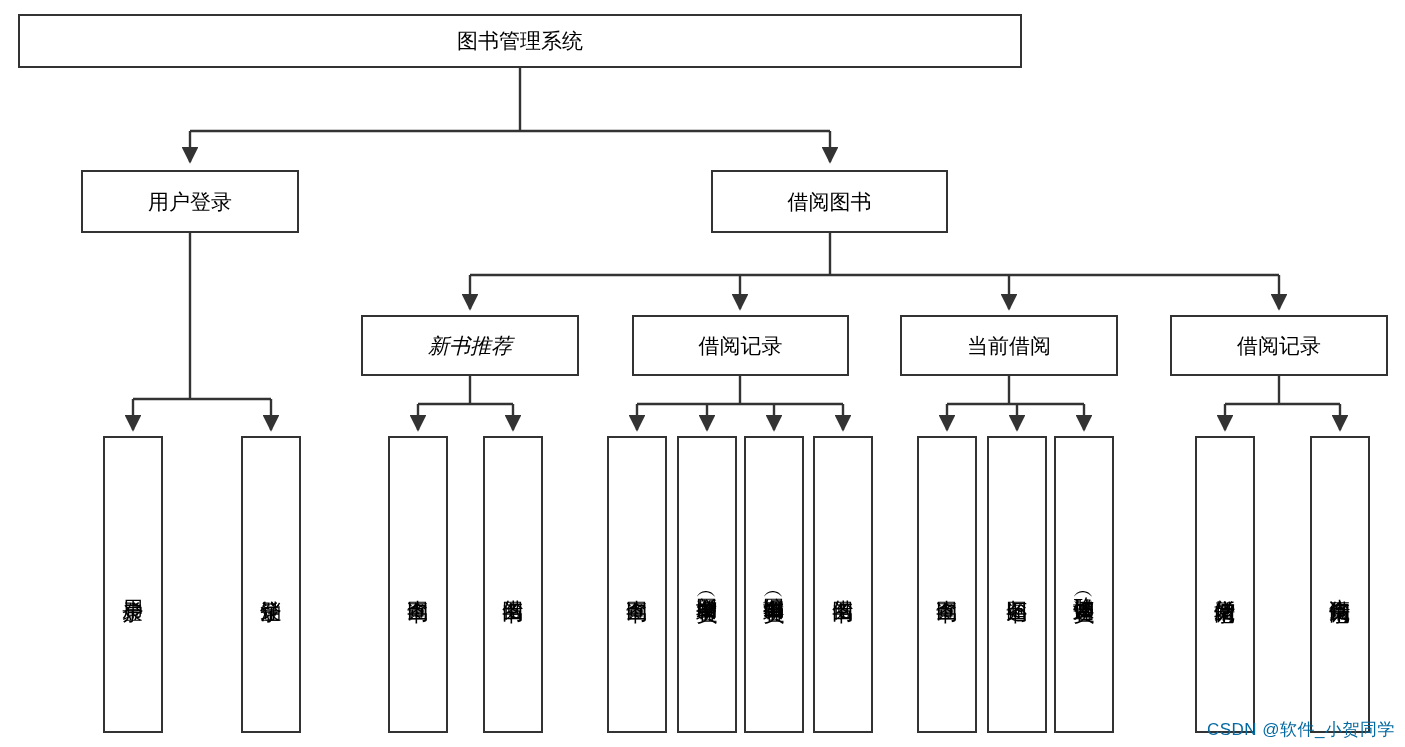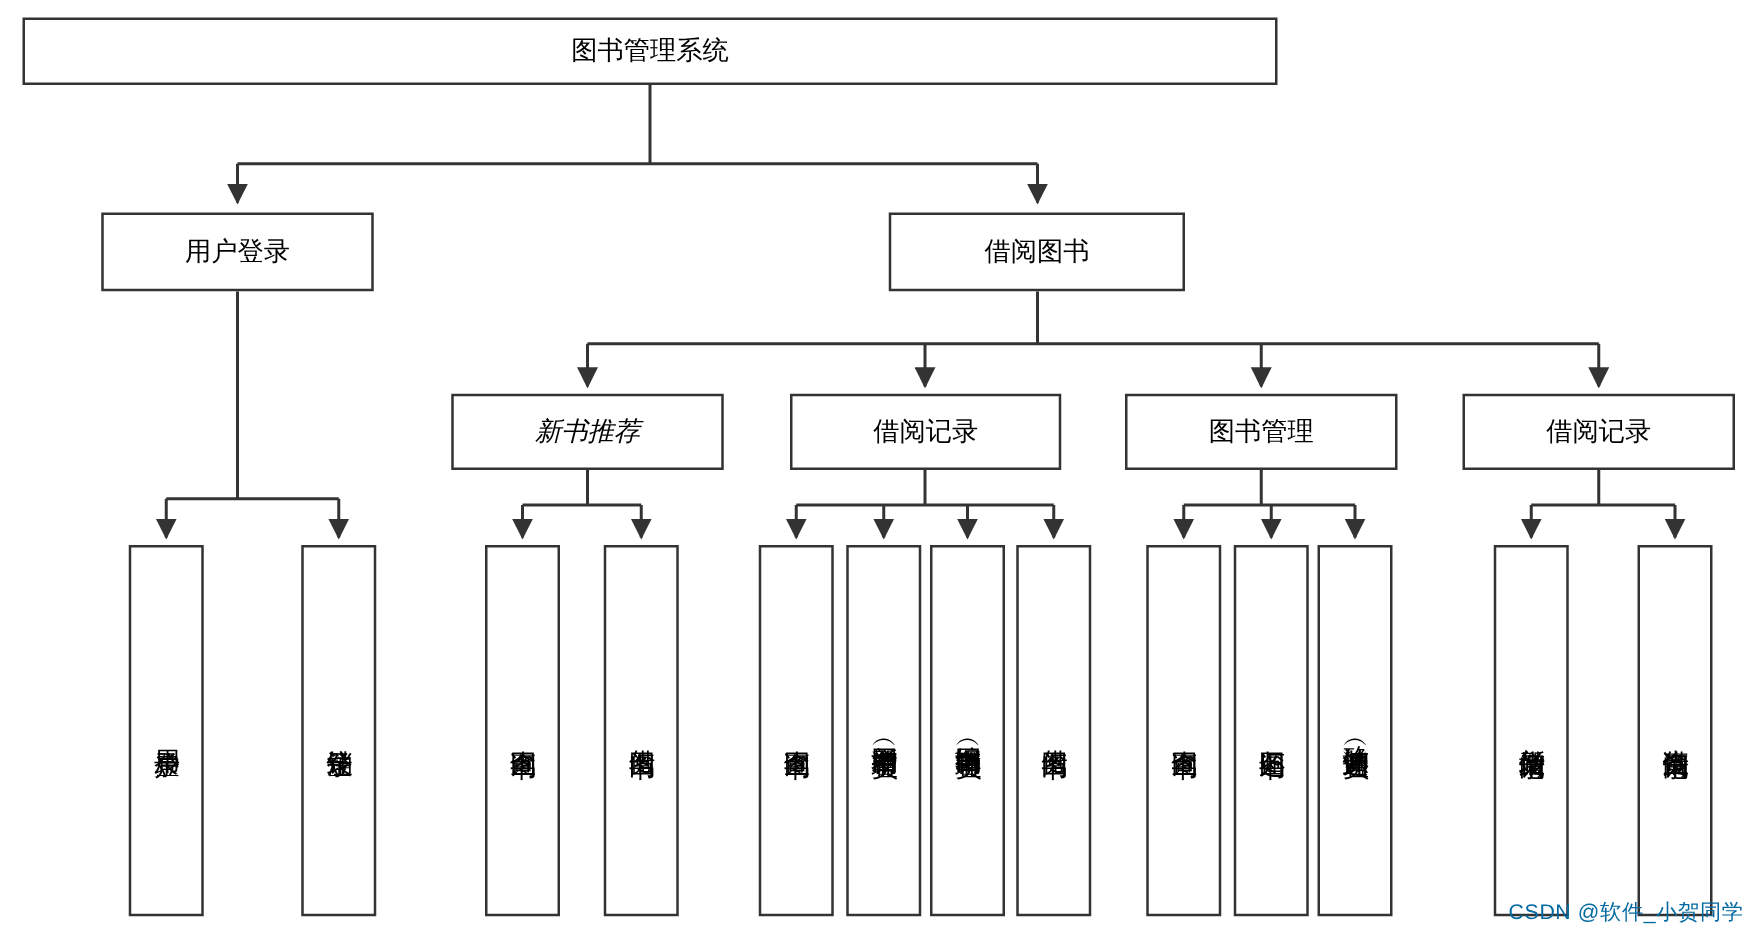--- a/index.html
+++ b/index.html
@@ -128,21 +128,21 @@
     <span class="label">借阅图书</span>
   </div>
 
   <div class="node h" style="left:361px; top:315px; width:218px; height:61px;font-style:italic;">
     <span class="label">新书推荐</span>
   </div>
   <div class="node h" style="left:632px; top:315px; width:217px; height:61px;">
     <span class="label">借阅记录</span>
   </div>
   <div class="node h" style="left:900px; top:315px; width:218px; height:61px;">
-    <span class="label">图书管理</span>
+    <span class="label">当前借阅</span>
   </div>
   <div class="node h" style="left:1170px; top:315px; width:218px; height:61px;">
     <span class="label">借阅记录</span>
   </div>
 
   <div class="node v" style="left:103px; top:436px; width:60px; height:297px;">
     <span class="label">用户登录</span>
   </div>
   <div class="node v" style="left:241px; top:436px; width:60px; height:297px;">
     <span class="label">注销登录</span>

